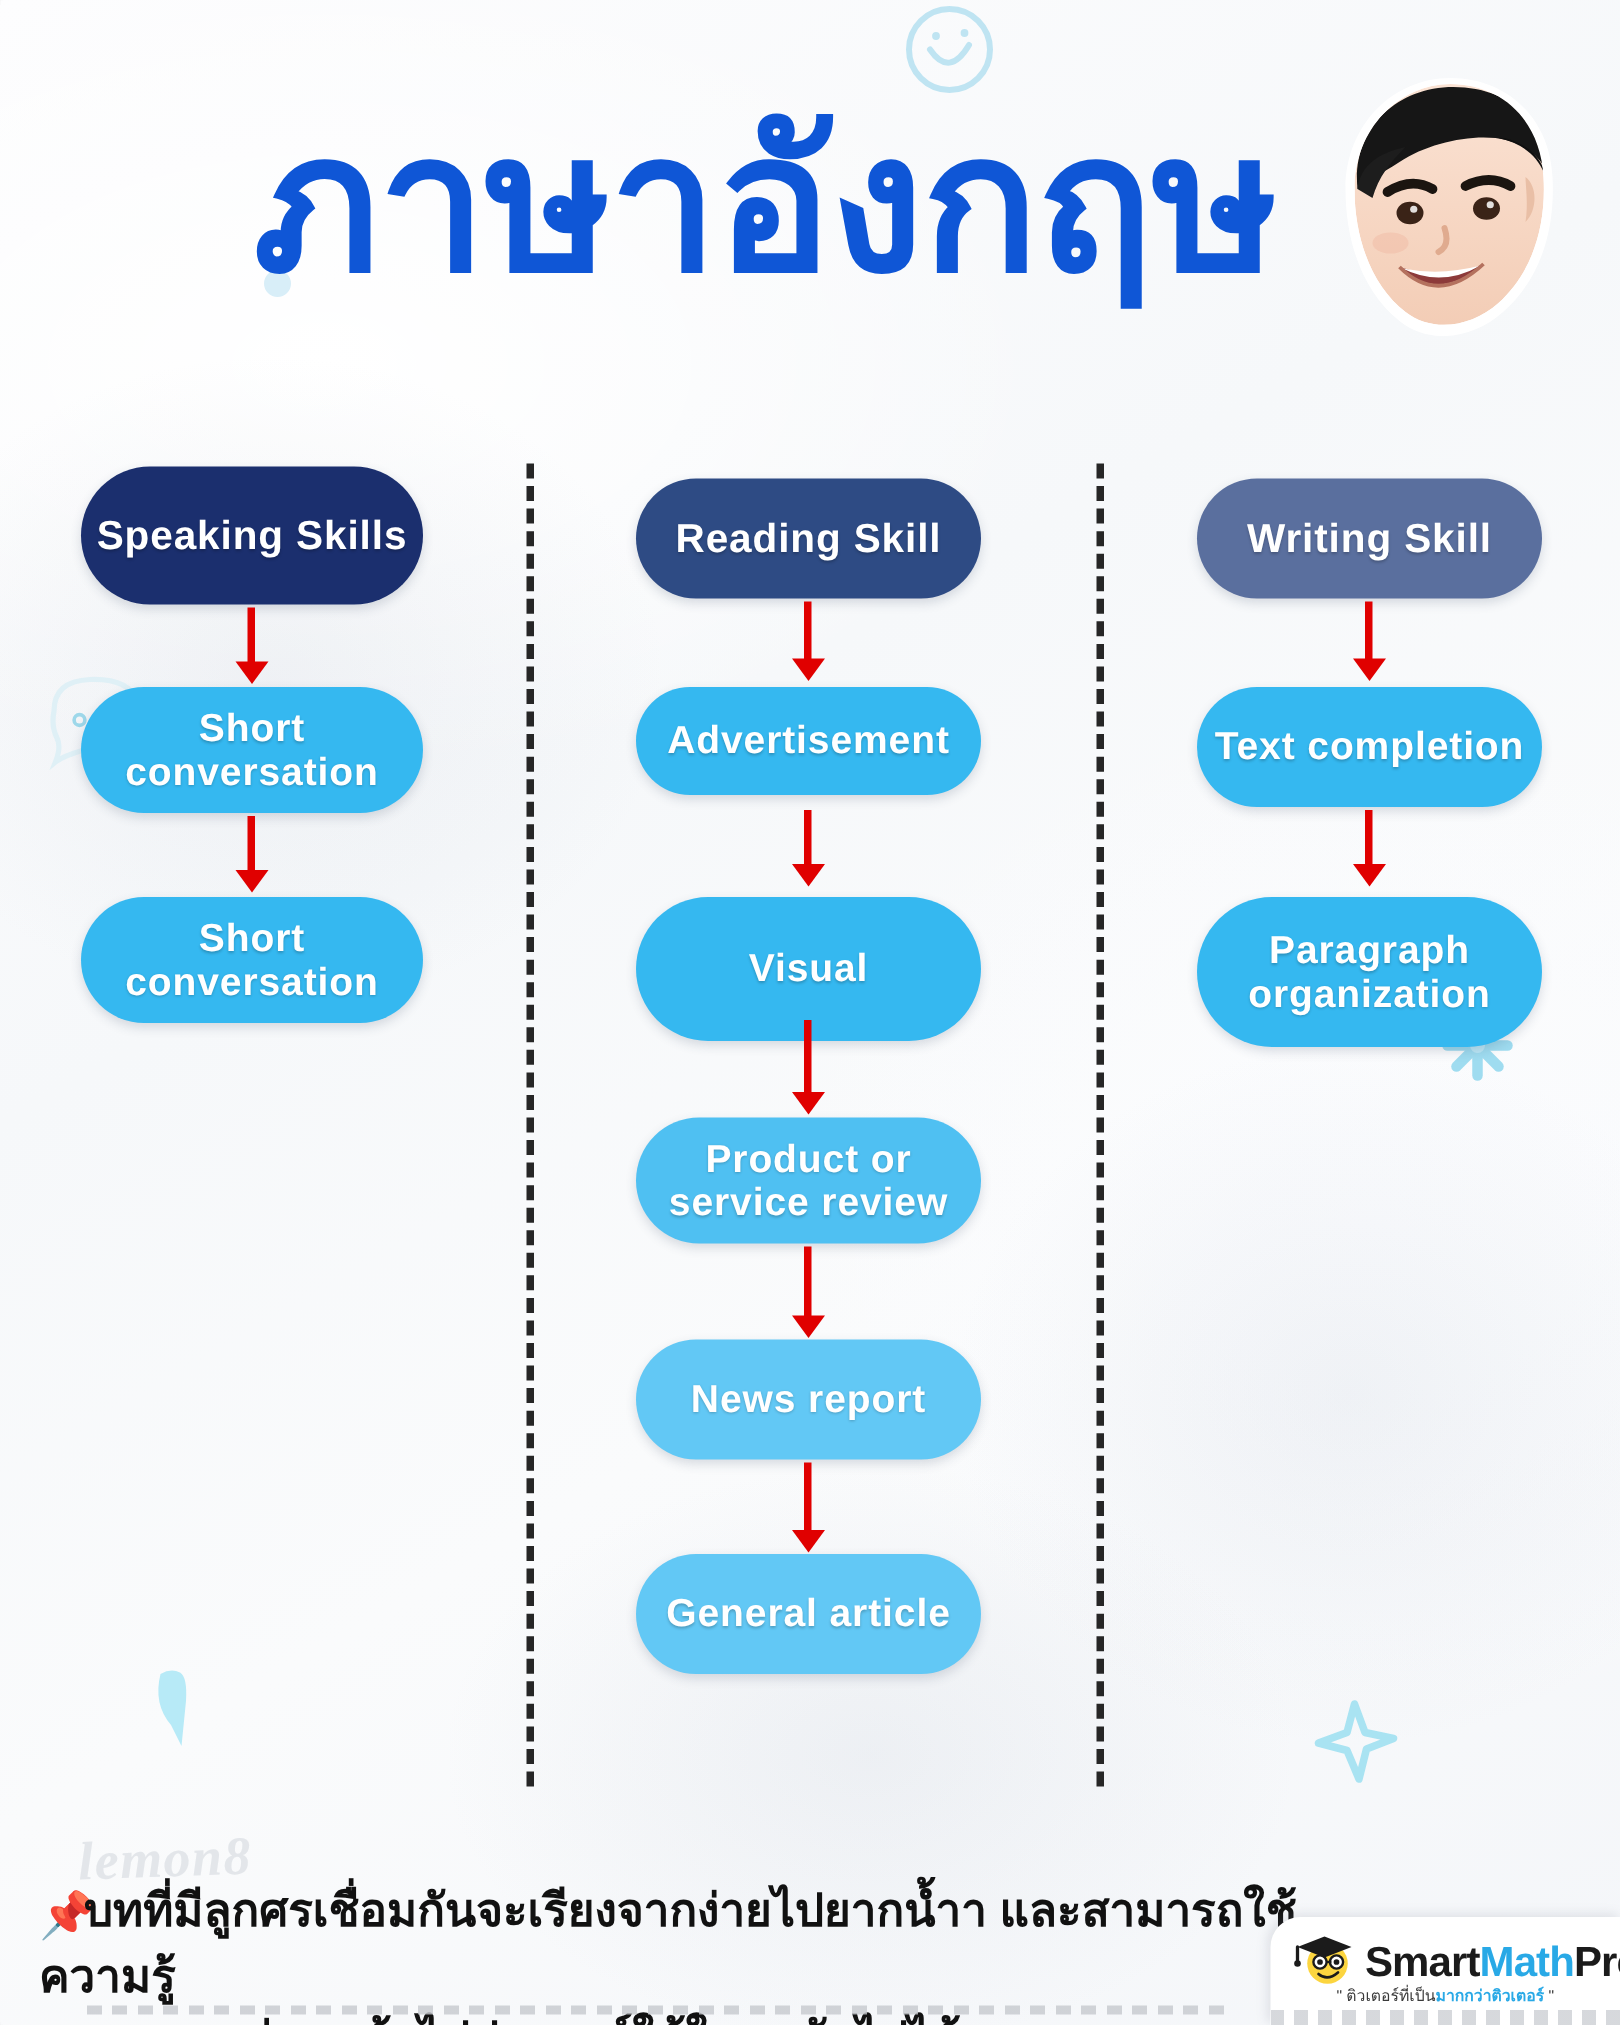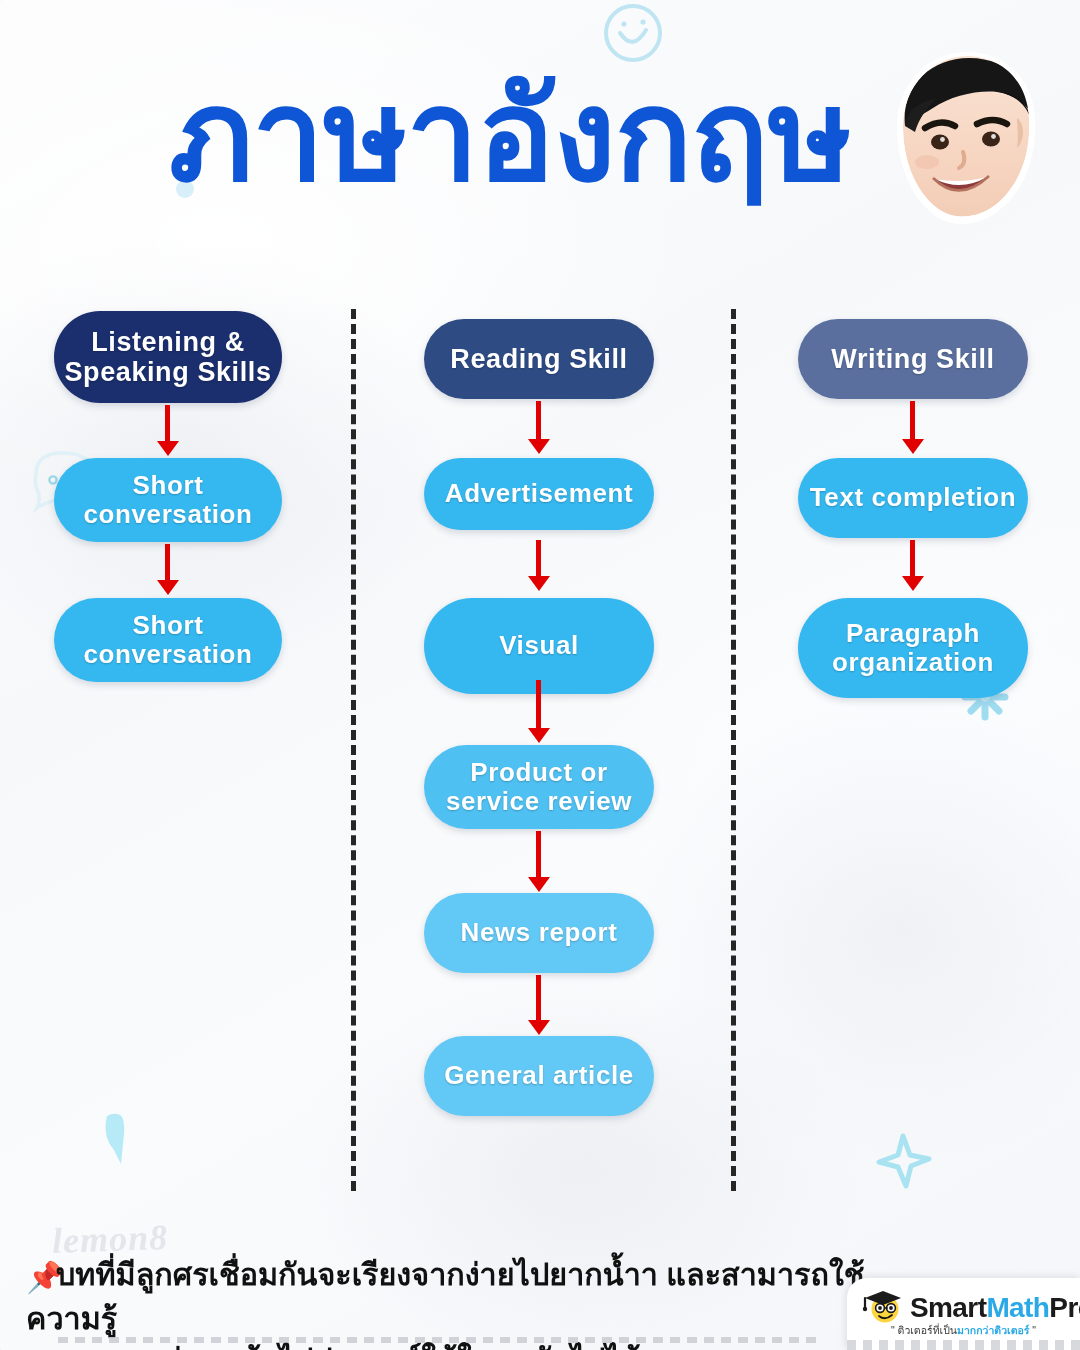--- a/index.html
+++ b/index.html
@@ -37,21 +37,21 @@
   }
 
   
   #header { position:absolute; left:0; top:0; width:1080px; height:270px; }
 
   #title {
     position:absolute;
     left:120px; top:62px;
     width:780px;
     text-align:center;
-    font-family:Liberation Serif, serif;
+    font-family:Liberation Sans, sans-serif;
     font-weight:700;
     font-size:128px;
     line-height:150px;
     color:#0f56d6;
     letter-spacing:-1px;
     white-space:nowrap;
   }
 
   .face-sticker {
     position:absolute;
@@ -282,21 +282,20 @@
 
   <div id="flow">
 
     <div class="divider d1"></div>
     <div class="divider d2"></div>
 
     <div class="column col1">
 
       <div class="node head-node" style="top:16px;height:92px;background:#1b2f6e;">
         <span>
-          <span class="lbl">Listening &amp;</span>
           <span class="lbl">Speaking Skills</span>
         </span>
       </div>
 
       <div class="arrow" style="left:111px;top:110px;height:38px;"></div>
 
       <div class="node step-node" style="top:163px;height:84px;background:#35b8f0;">
         <span>
           <span class="lbl">Short</span>
           <span class="lbl">conversation</span>

